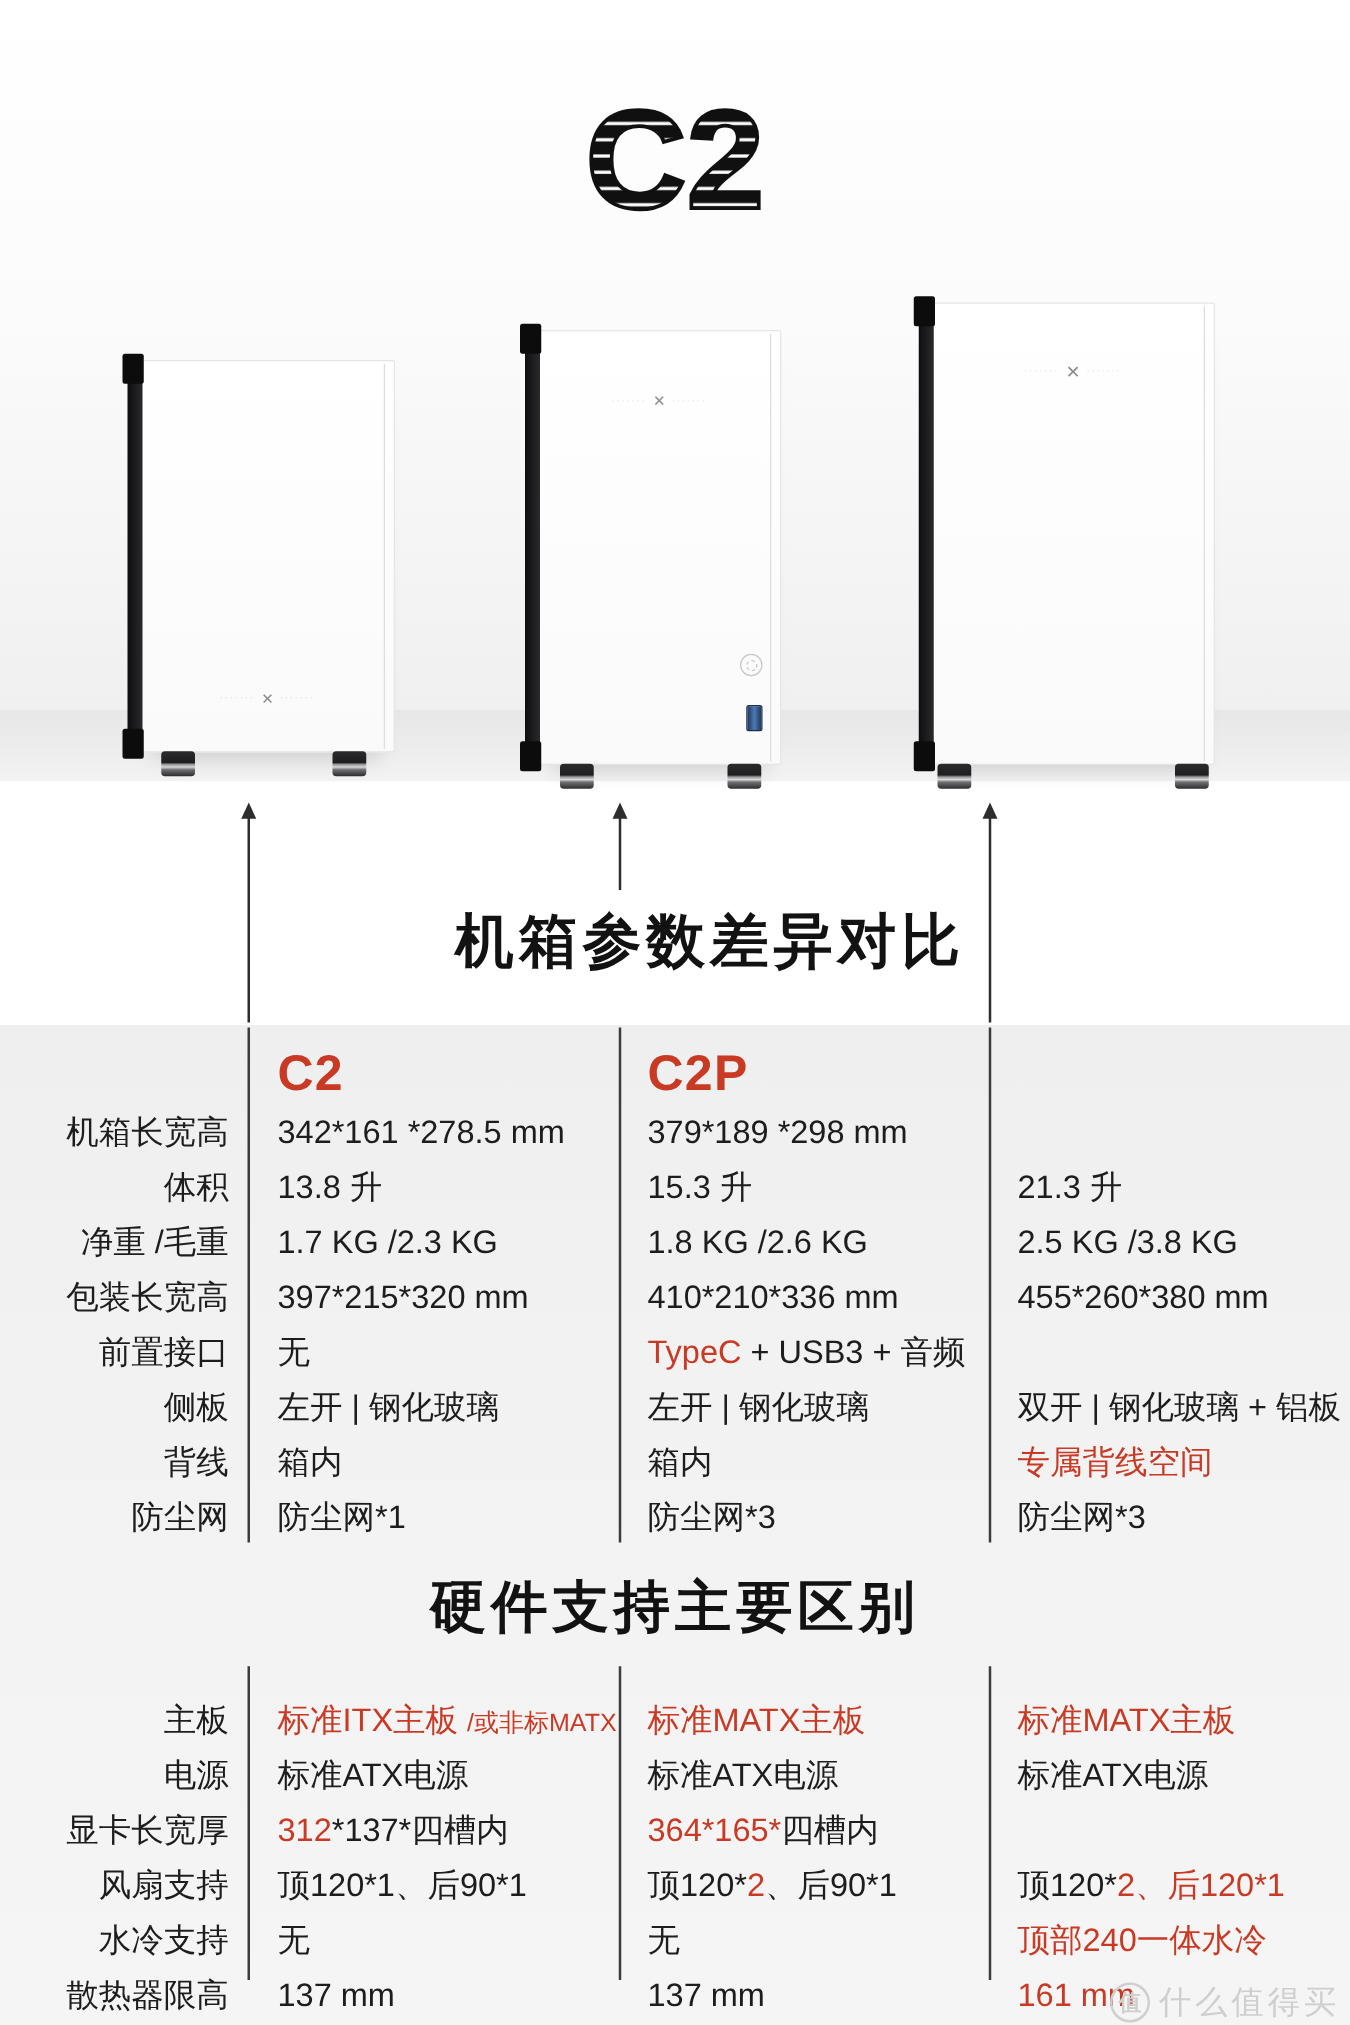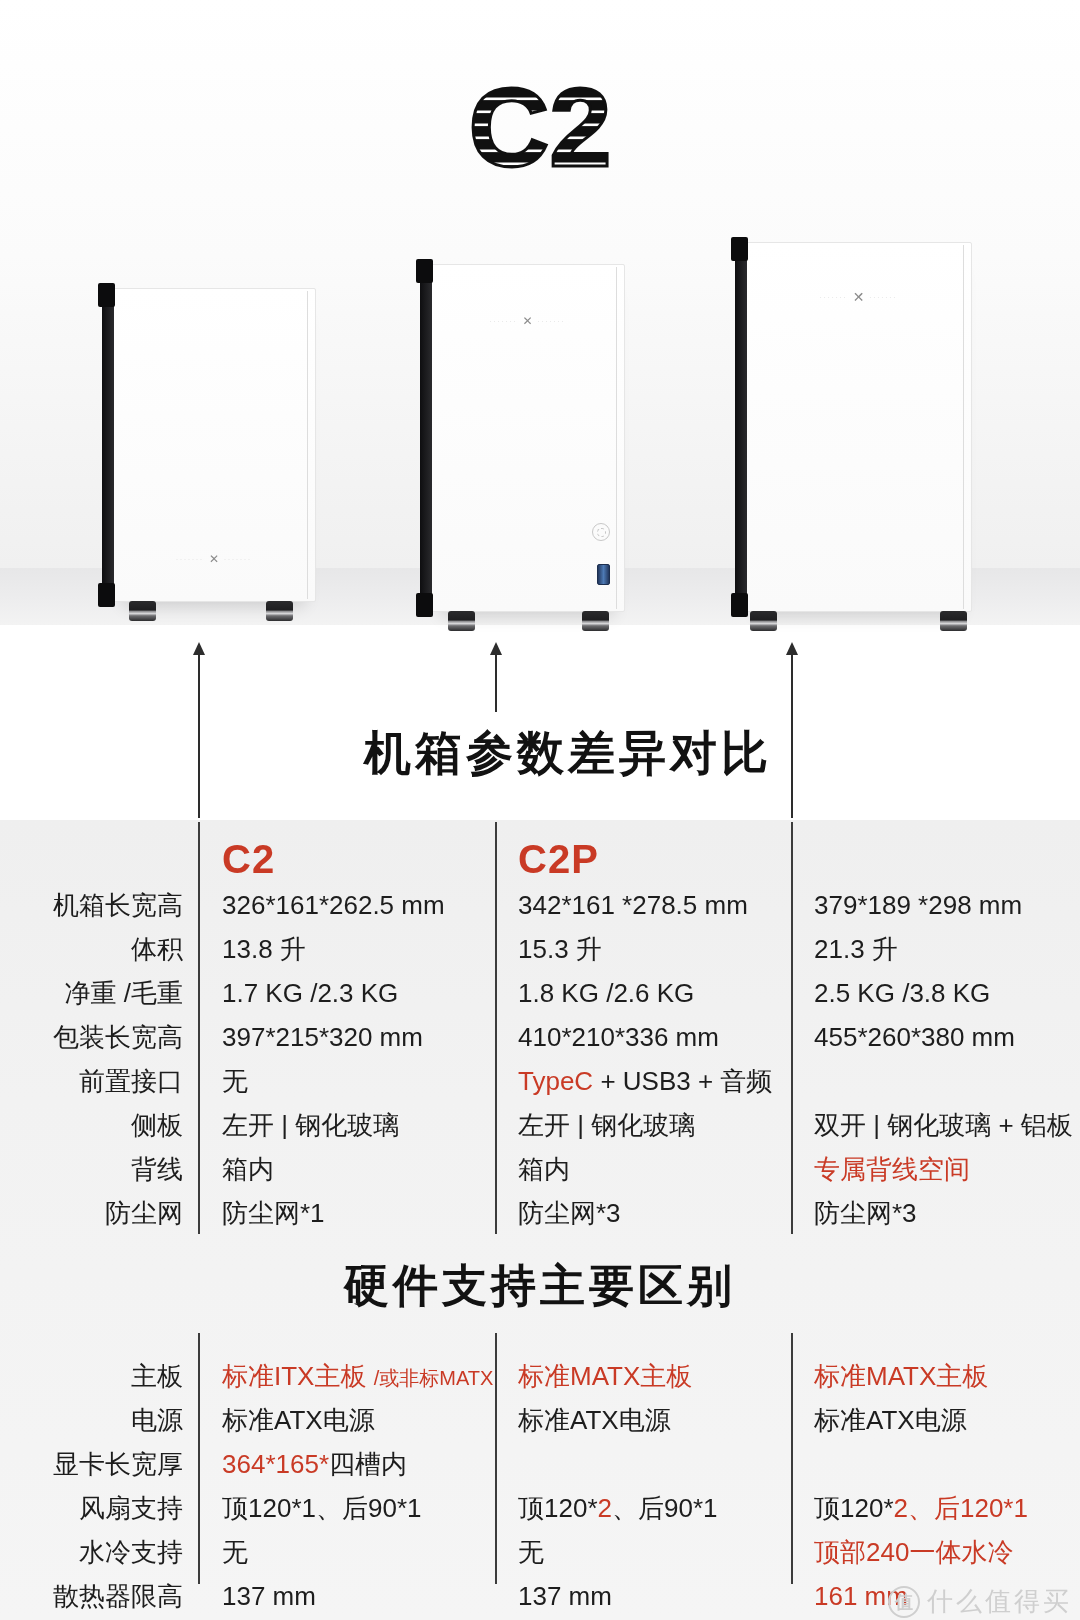--- a/index.html
+++ b/index.html
@@ -172,21 +172,20 @@
 
 <div class="abs table t1">
   <div class="col-row">
       <div></div>
       <div class="col-h">C2</div>
       <div class="col-h">C2P</div>
     </div>
   <div>
       <div class="t-row">
         <div class="t-label">机箱长宽高</div>
-        <div class="t-value"><span>326*161*262.5 mm</span></div>
         <div class="t-value"><span>342*161 *278.5 mm</span></div>
         <div class="t-value"><span>379*189 *298 mm</span></div>
       </div>
       <div class="t-row">
         <div class="t-label">体积</div>
         <div class="t-value"><span>13.8 升</span></div>
         <div class="t-value"><span>15.3 升</span></div>
         <div class="t-value"><span>21.3 升</span></div>
       </div>
       <div class="t-row">
@@ -242,20 +241,21 @@
         <div class="t-value"><span class="red">标准MATX主板</span></div>
       </div>
       <div class="t-row">
         <div class="t-label">电源</div>
         <div class="t-value"><span>标准ATX电源</span></div>
         <div class="t-value"><span>标准ATX电源</span></div>
         <div class="t-value"><span>标准ATX电源</span></div>
       </div>
       <div class="t-row">
         <div class="t-label">显卡长宽厚</div>
+        <div class="t-value"><span class="red">312</span><span>*137*四槽内</span></div>
         <div class="t-value"><span class="red">364*165*</span><span>四槽内</span></div>
       </div>
       <div class="t-row">
         <div class="t-label">风扇支持</div>
         <div class="t-value"><span>顶120*1、后90*1</span></div>
         <div class="t-value"><span>顶120*</span><span class="red">2</span><span>、后90*1</span></div>
         <div class="t-value"><span>顶120*</span><span class="red">2、后120*1</span></div>
       </div>
       <div class="t-row">
         <div class="t-label">水冷支持</div>

